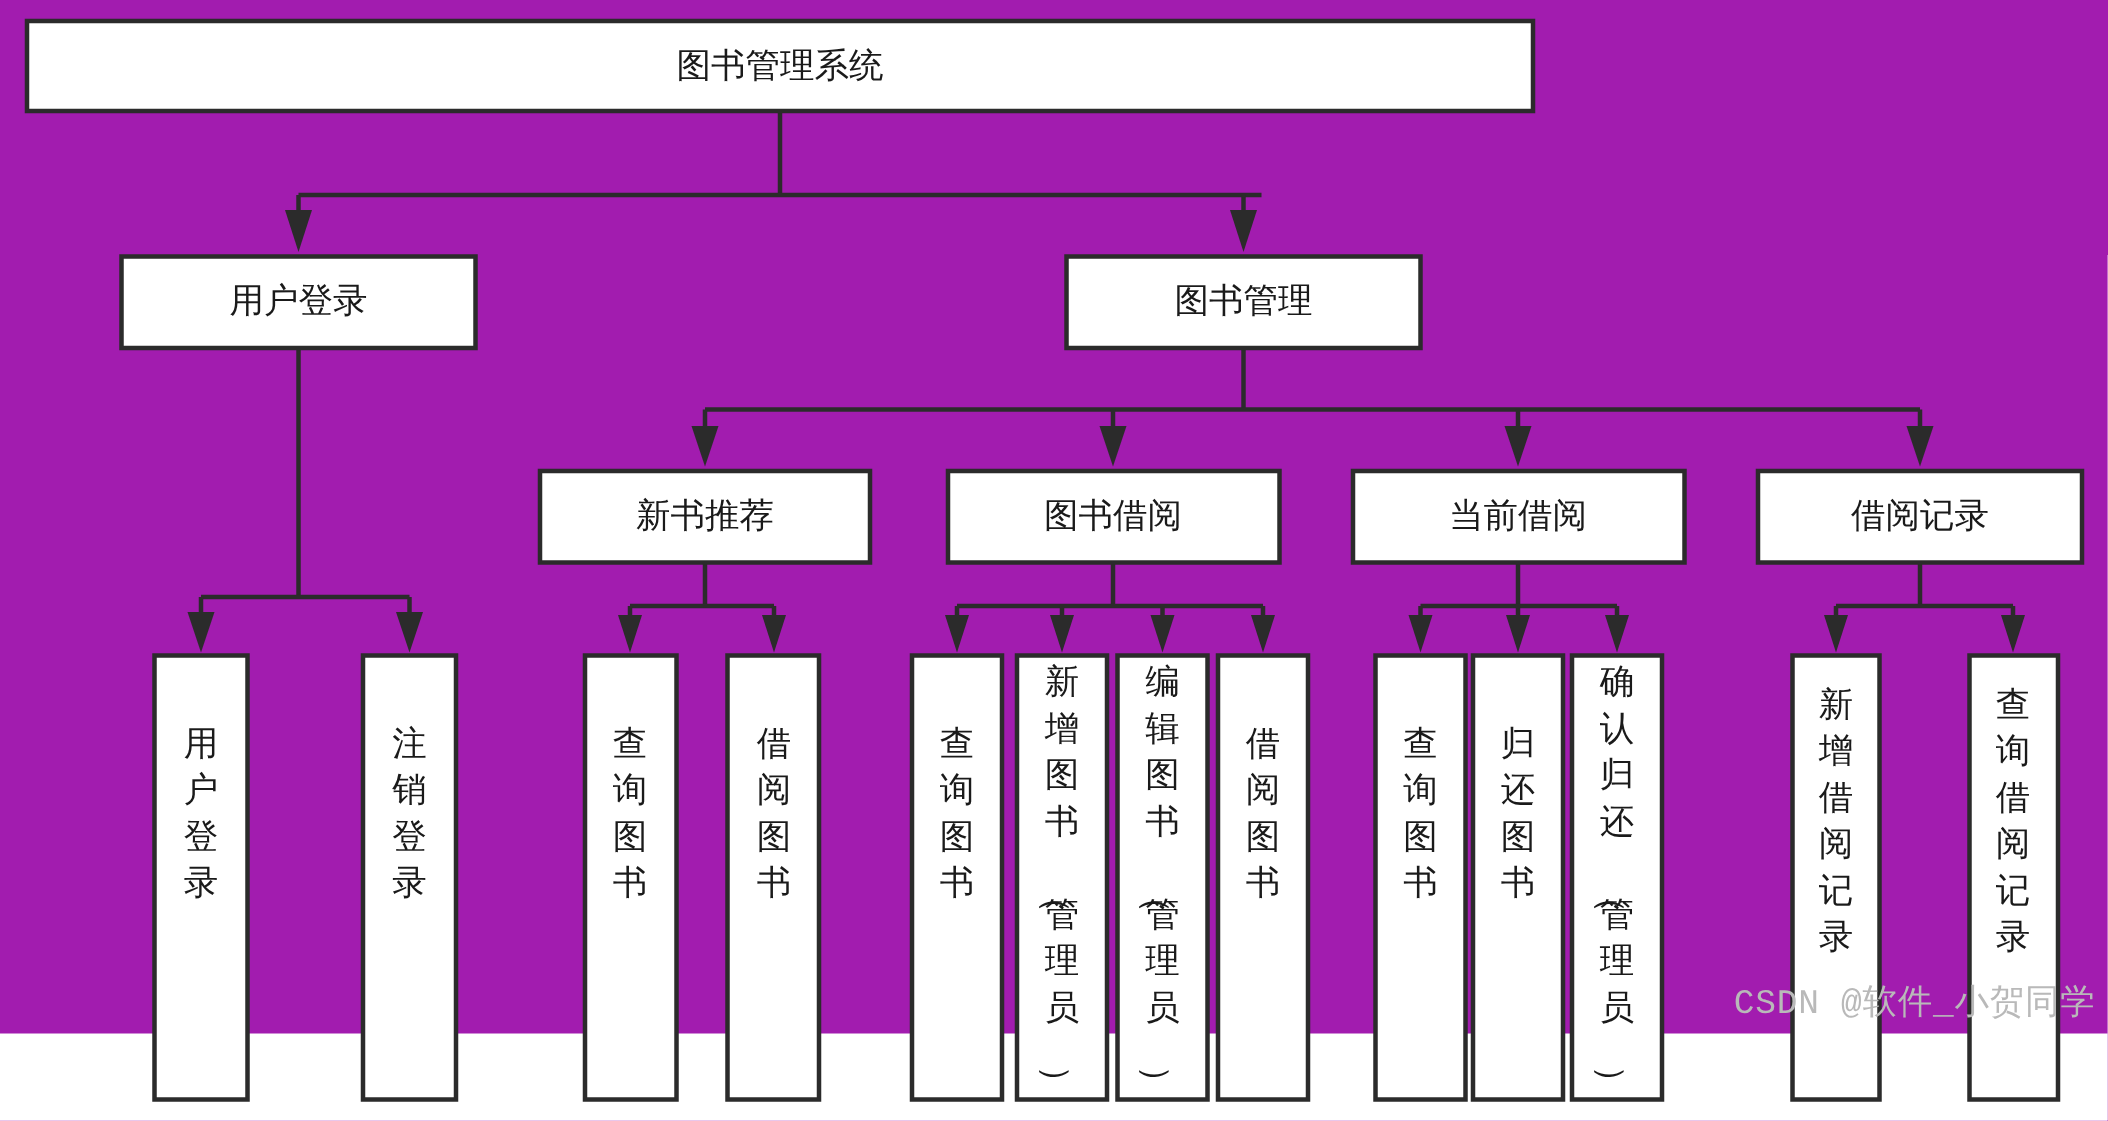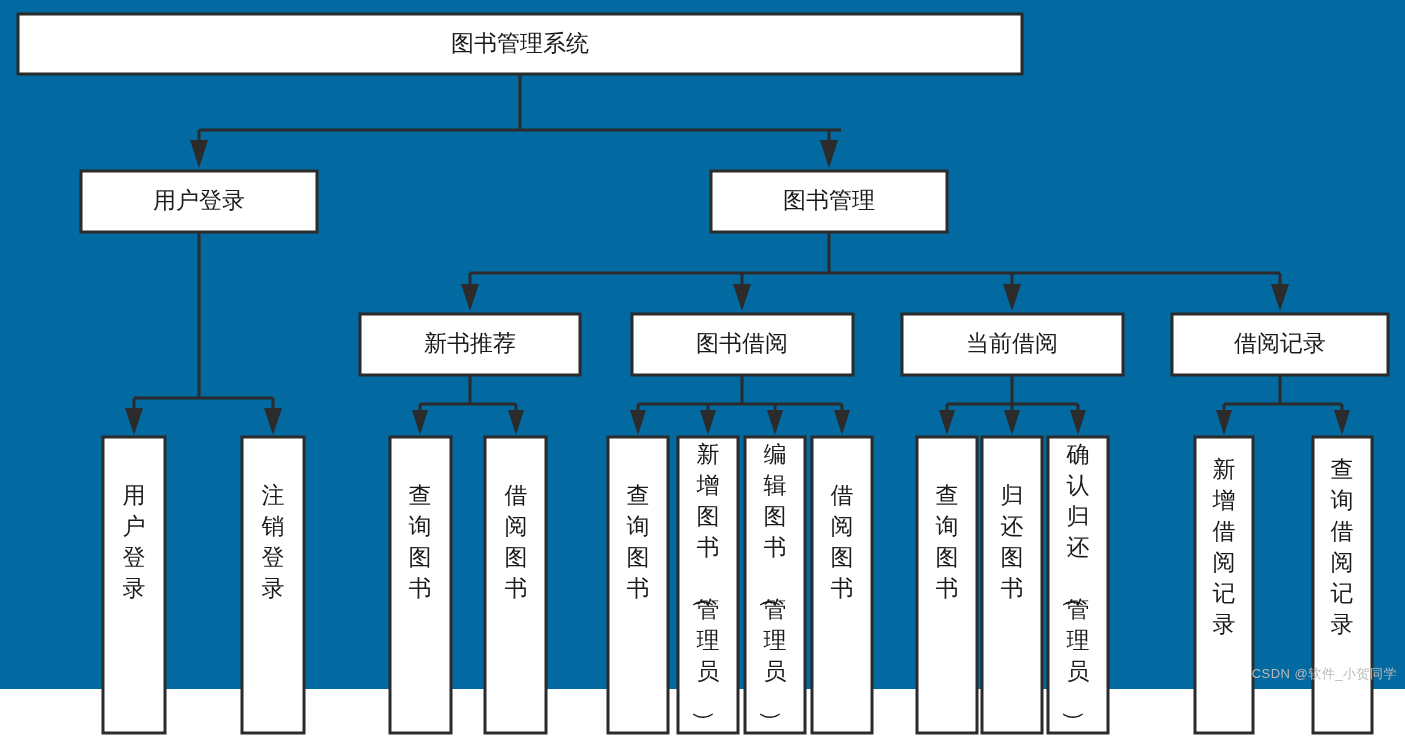--- a/index.html
+++ b/index.html
@@ -11,21 +11,21 @@
     width: 1405px;
     height: 747px;
     font-family: "Liberation Sans", "DejaVu Sans", sans-serif;
     overflow: hidden;
     position: relative;
   }
   #diagram-root {
     position: relative;
     width: 1405px;
     height: 689px;
-    background: #0369a1;
+    background: #a21caf;
   }
   svg.flow {
     position: absolute;
     top: 0; left: 0;
     width: 1405px;
     height: 747px;
   }
   .node-rect {
     fill: #ffffff;
     stroke: #2b2b2b;
@@ -50,22 +50,22 @@
     fill: none;
   }
   .arrow-head {
     fill: #2b2b2b;
     stroke: none;
   }
   .watermark {
     position: absolute;
     right: 8px;
     bottom: 6px;
-    font-family: Liberation Sans, sans-serif;
-    font-size: 13px;
+    font-family: Liberation Mono, monospace;
+    font-size: 23px;
     color: #b9b9b9;
     letter-spacing: 0.5px;
     white-space: nowrap;
     user-select: none;
   }
 </style>
 </head>
 <body>
 
 <div id="diagram-root">

